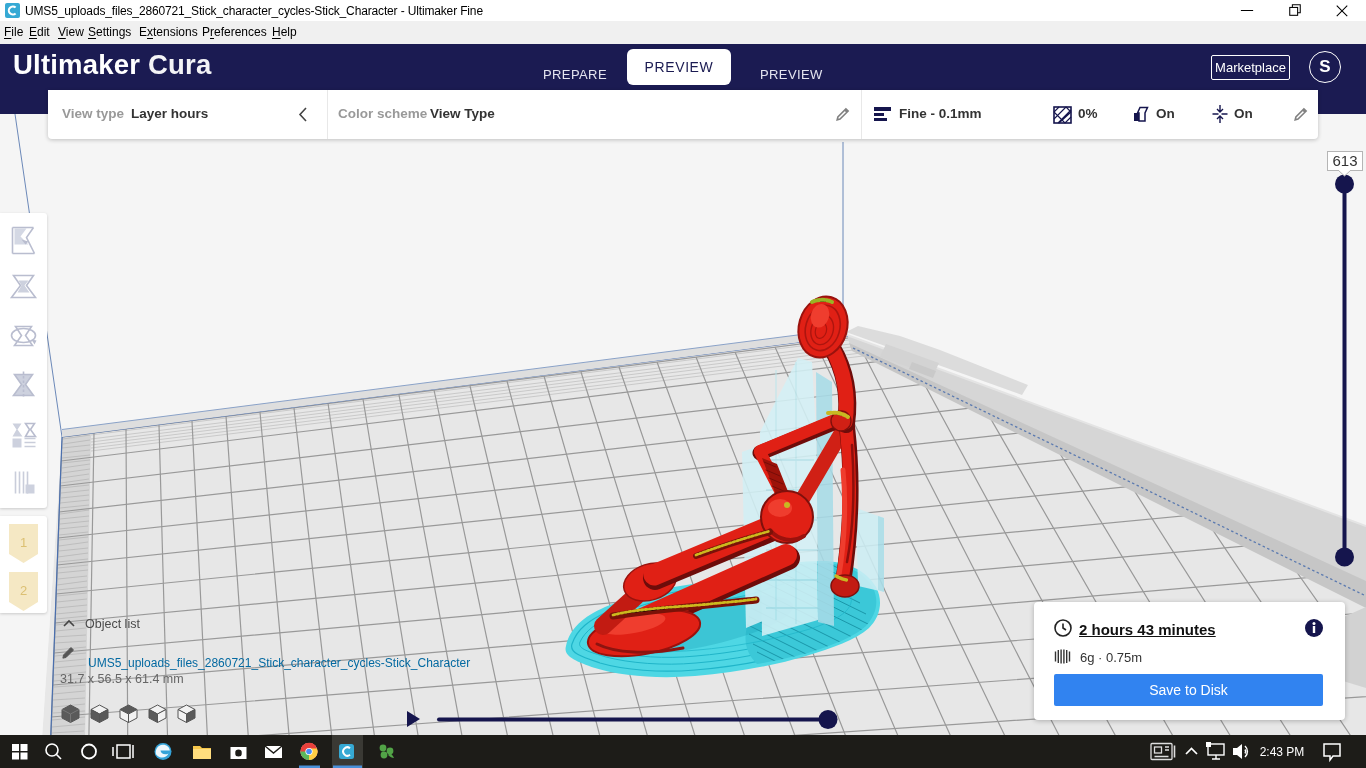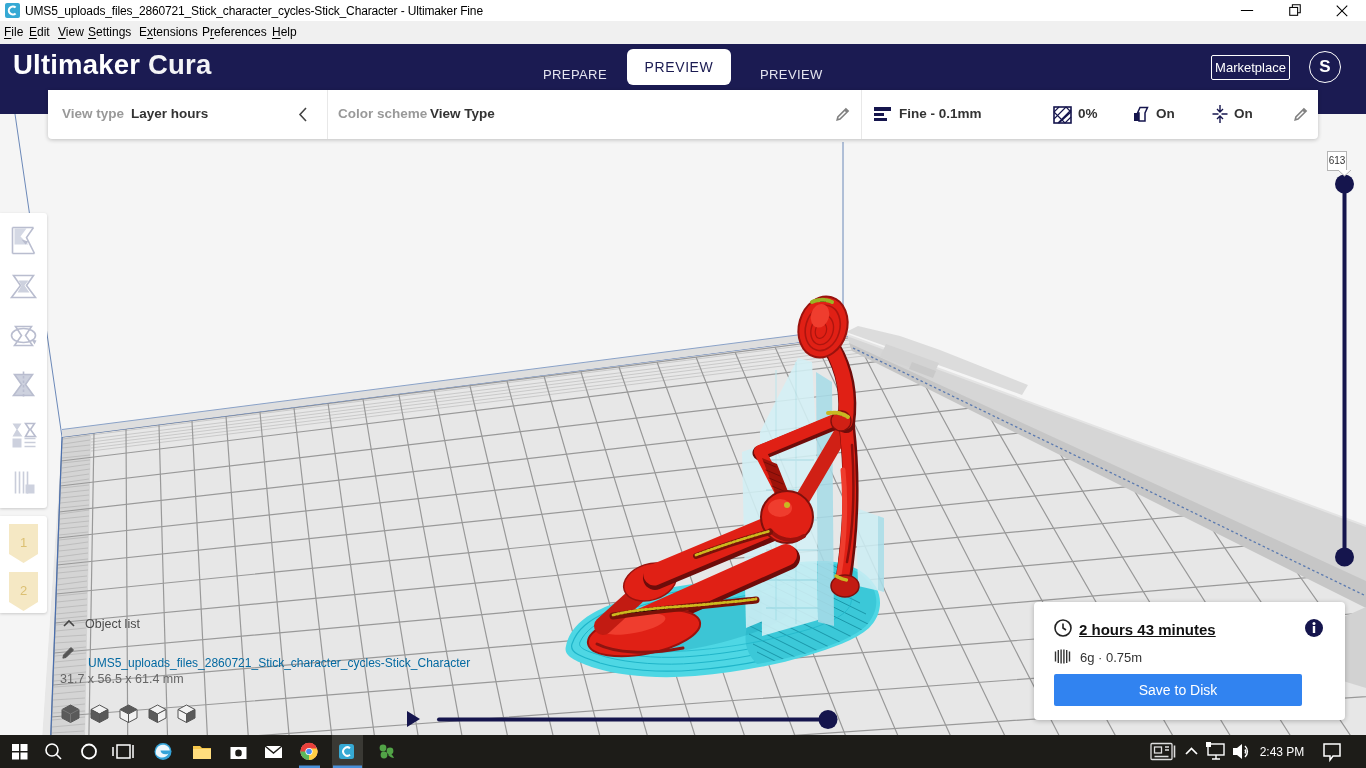--- a/index.html
+++ b/index.html
@@ -41,24 +41,24 @@
   #tools { position:absolute; left:0; top:99px; width:47px; height:295px; background:#fff; border-radius:0 3px 3px 0; box-shadow:0 1px 3px rgba(0,0,0,0.18); }
   #marks { position:absolute; left:0; top:402px; width:47px; height:97px; background:#fff; border-radius:0 3px 3px 0; box-shadow:0 1px 3px rgba(0,0,0,0.18); }
 
   
   #objlist { position:absolute; left:56px; width:520px; white-space:nowrap; color:#4a4a4a; font-size:12.5px; }
 
   
   #timepanel { position:absolute; left:1034px; top:602px; width:311px; height:118px; background:#fff; border-radius:4px; box-shadow:0 1px 5px rgba(0,0,0,0.25); }
   #timepanel .big { position:absolute; left:45px; top:19px; font-size:15px; font-weight:700; color:#111;text-decoration:underline; }
   #timepanel .small { position:absolute; left:46px; top:48px; font-size:13px; color:#333; }
-  #savebtn { position:absolute; left:20px; top:72px; width:248px; height:32px; background:#3183f0; border-radius:2px; color:#fff; font-size:14px; text-align:center; line-height:32px; }
-
-  
-  #layerlabel { position:absolute; left:1327px; top:37px; width:20px; height:20px; background:#fff; border:1px solid #b5b5b5; font-size:10px; color:#333; text-align:center; line-height:18px; }
+  #savebtn { position:absolute; left:20px; top:72px; width:269px; height:32px; background:#3183f0; border-radius:2px; color:#fff; font-size:14px; text-align:center; line-height:32px; }
+
+  
+  #layerlabel { position:absolute; left:1327px; top:37px; width:36px; height:20px; background:#fff; border:1px solid #b5b5b5; font-size:15px; color:#333; text-align:center; line-height:18px; }
 
   
   #taskbar { position:absolute; left:0; top:735px; width:1366px; height:33px; background:#1d1c18; }
   #clock { position:absolute; left:1259px; top:10px; color:#fff; font-size:12px; width:46px; text-align:center; white-space:nowrap; }
 </style>
 </head>
 <body>
 <div id="root">
 
   <div id="titlebar">

